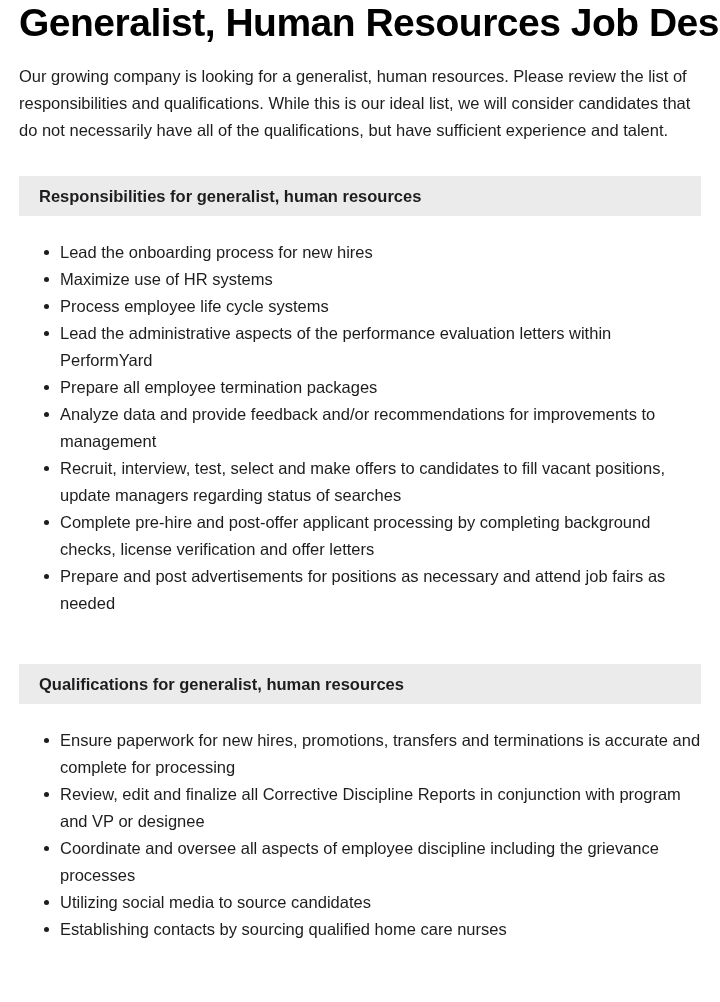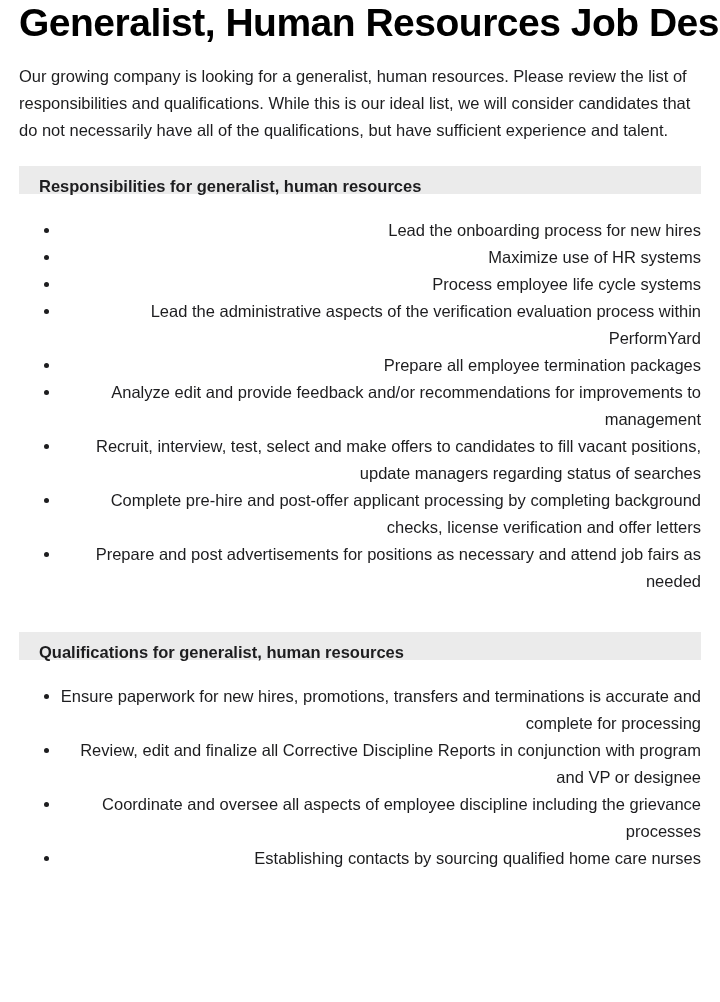--- a/index.html
+++ b/index.html
@@ -28,41 +28,40 @@
     letter-spacing: -0.5px;
     white-space: nowrap;
   }
   p.intro {
     margin: 23px 0 0 0;
     font-size: 16.5px;
     line-height: 27px;
     color: #1d1d1f;
   }
   .section-header {
-    margin-top: 22px;
+    margin-top: 32px;
     background: #ebebeb;
     font-size: 16.5px;
     font-weight: 700;
     color: #1d1d1f;
     line-height: 40px;
-    height: 28px;
+    height: 40px;
     padding: 0 20px;
     box-sizing: border-box;
   }
   ul.bullet-list {
     margin: 23px 0 0 0;
     padding: 0 0 0 41px;
     list-style: none;
   }
   ul.bullet-list li {
     position: relative;
     font-size: 16.5px;
     line-height: 27px;
     color: #1d1d1f;
-    text-align: right;
   }
   ul.bullet-list li::before {
     content: "";
     position: absolute;
     left: -16px;
     top: 11px;
     width: 5px;
     height: 5px;
     border-radius: 50%;
     background: #1d1d1f;
@@ -78,33 +77,34 @@
   <h1 class="doc-title">Generalist, Human Resources Job Description</h1>
 
   <p class="intro">Our growing company is looking for a generalist, human resources. Please review the list of responsibilities and qualifications. While this is our ideal list, we will consider candidates that do not necessarily have all of the qualifications, but have sufficient experience and talent.</p>
 
   <section class="list-section">
     <div class="section-header">Responsibilities for generalist, human resources</div>
     <ul class="bullet-list">
       <li>Lead the onboarding process for new hires</li>
       <li>Maximize use of HR systems</li>
       <li>Process employee life cycle systems</li>
-      <li>Lead the administrative aspects of the verification evaluation process within PerformYard</li>
+      <li>Lead the administrative aspects of the performance evaluation letters within PerformYard</li>
       <li>Prepare all employee termination packages</li>
-      <li>Analyze edit and provide feedback and/or recommendations for improvements to management</li>
+      <li>Analyze data and provide feedback and/or recommendations for improvements to management</li>
       <li>Recruit, interview, test, select and make offers to candidates to fill vacant positions, update managers regarding status of searches</li>
       <li>Complete pre-hire and post-offer applicant processing by completing background checks, license verification and offer letters</li>
       <li>Prepare and post advertisements for positions as necessary and attend job fairs as needed</li>
     </ul>
     <div class="spacer-after-list"></div>
   </section>
 
   <section class="list-section">
     <div class="section-header">Qualifications for generalist, human resources</div>
     <ul class="bullet-list">
       <li>Ensure paperwork for new hires, promotions, transfers and terminations is accurate and complete for processing</li>
       <li>Review, edit and finalize all Corrective Discipline Reports in conjunction with program and VP or designee</li>
       <li>Coordinate and oversee all aspects of employee discipline including the grievance processes</li>
+      <li>Utilizing social media to source candidates</li>
       <li>Establishing contacts by sourcing qualified home care nurses</li>
     </ul>
   </section>
 
 </main>
 
 </body></html>

